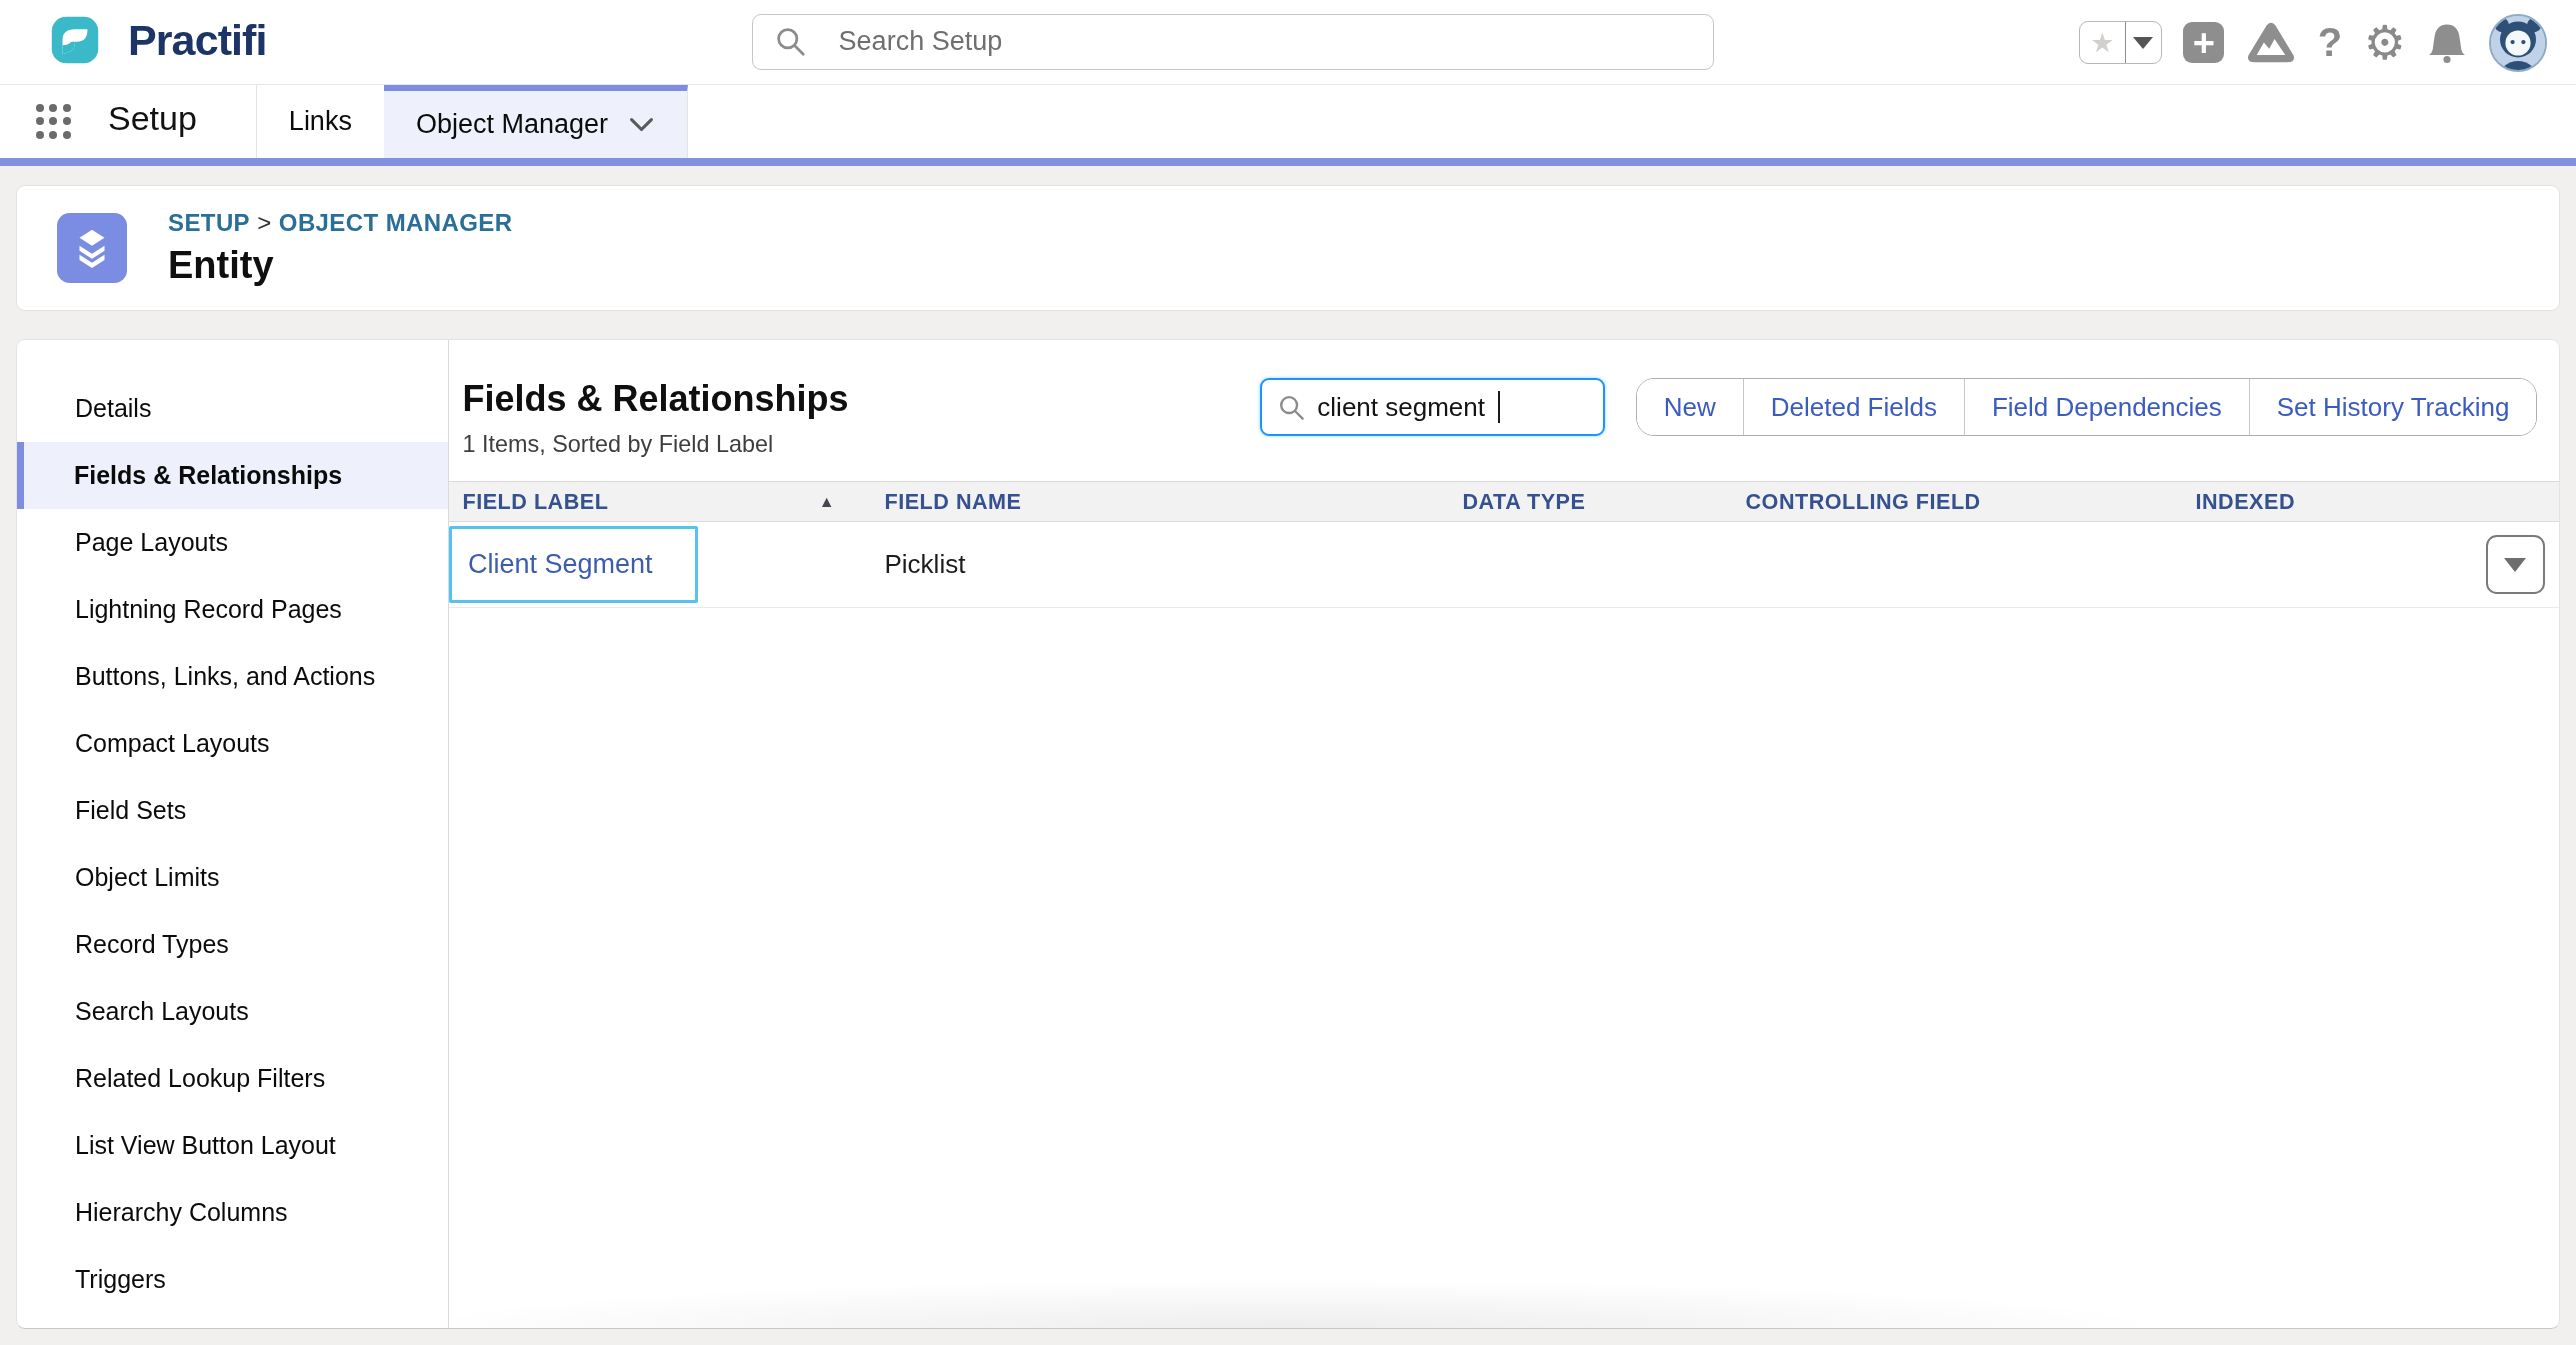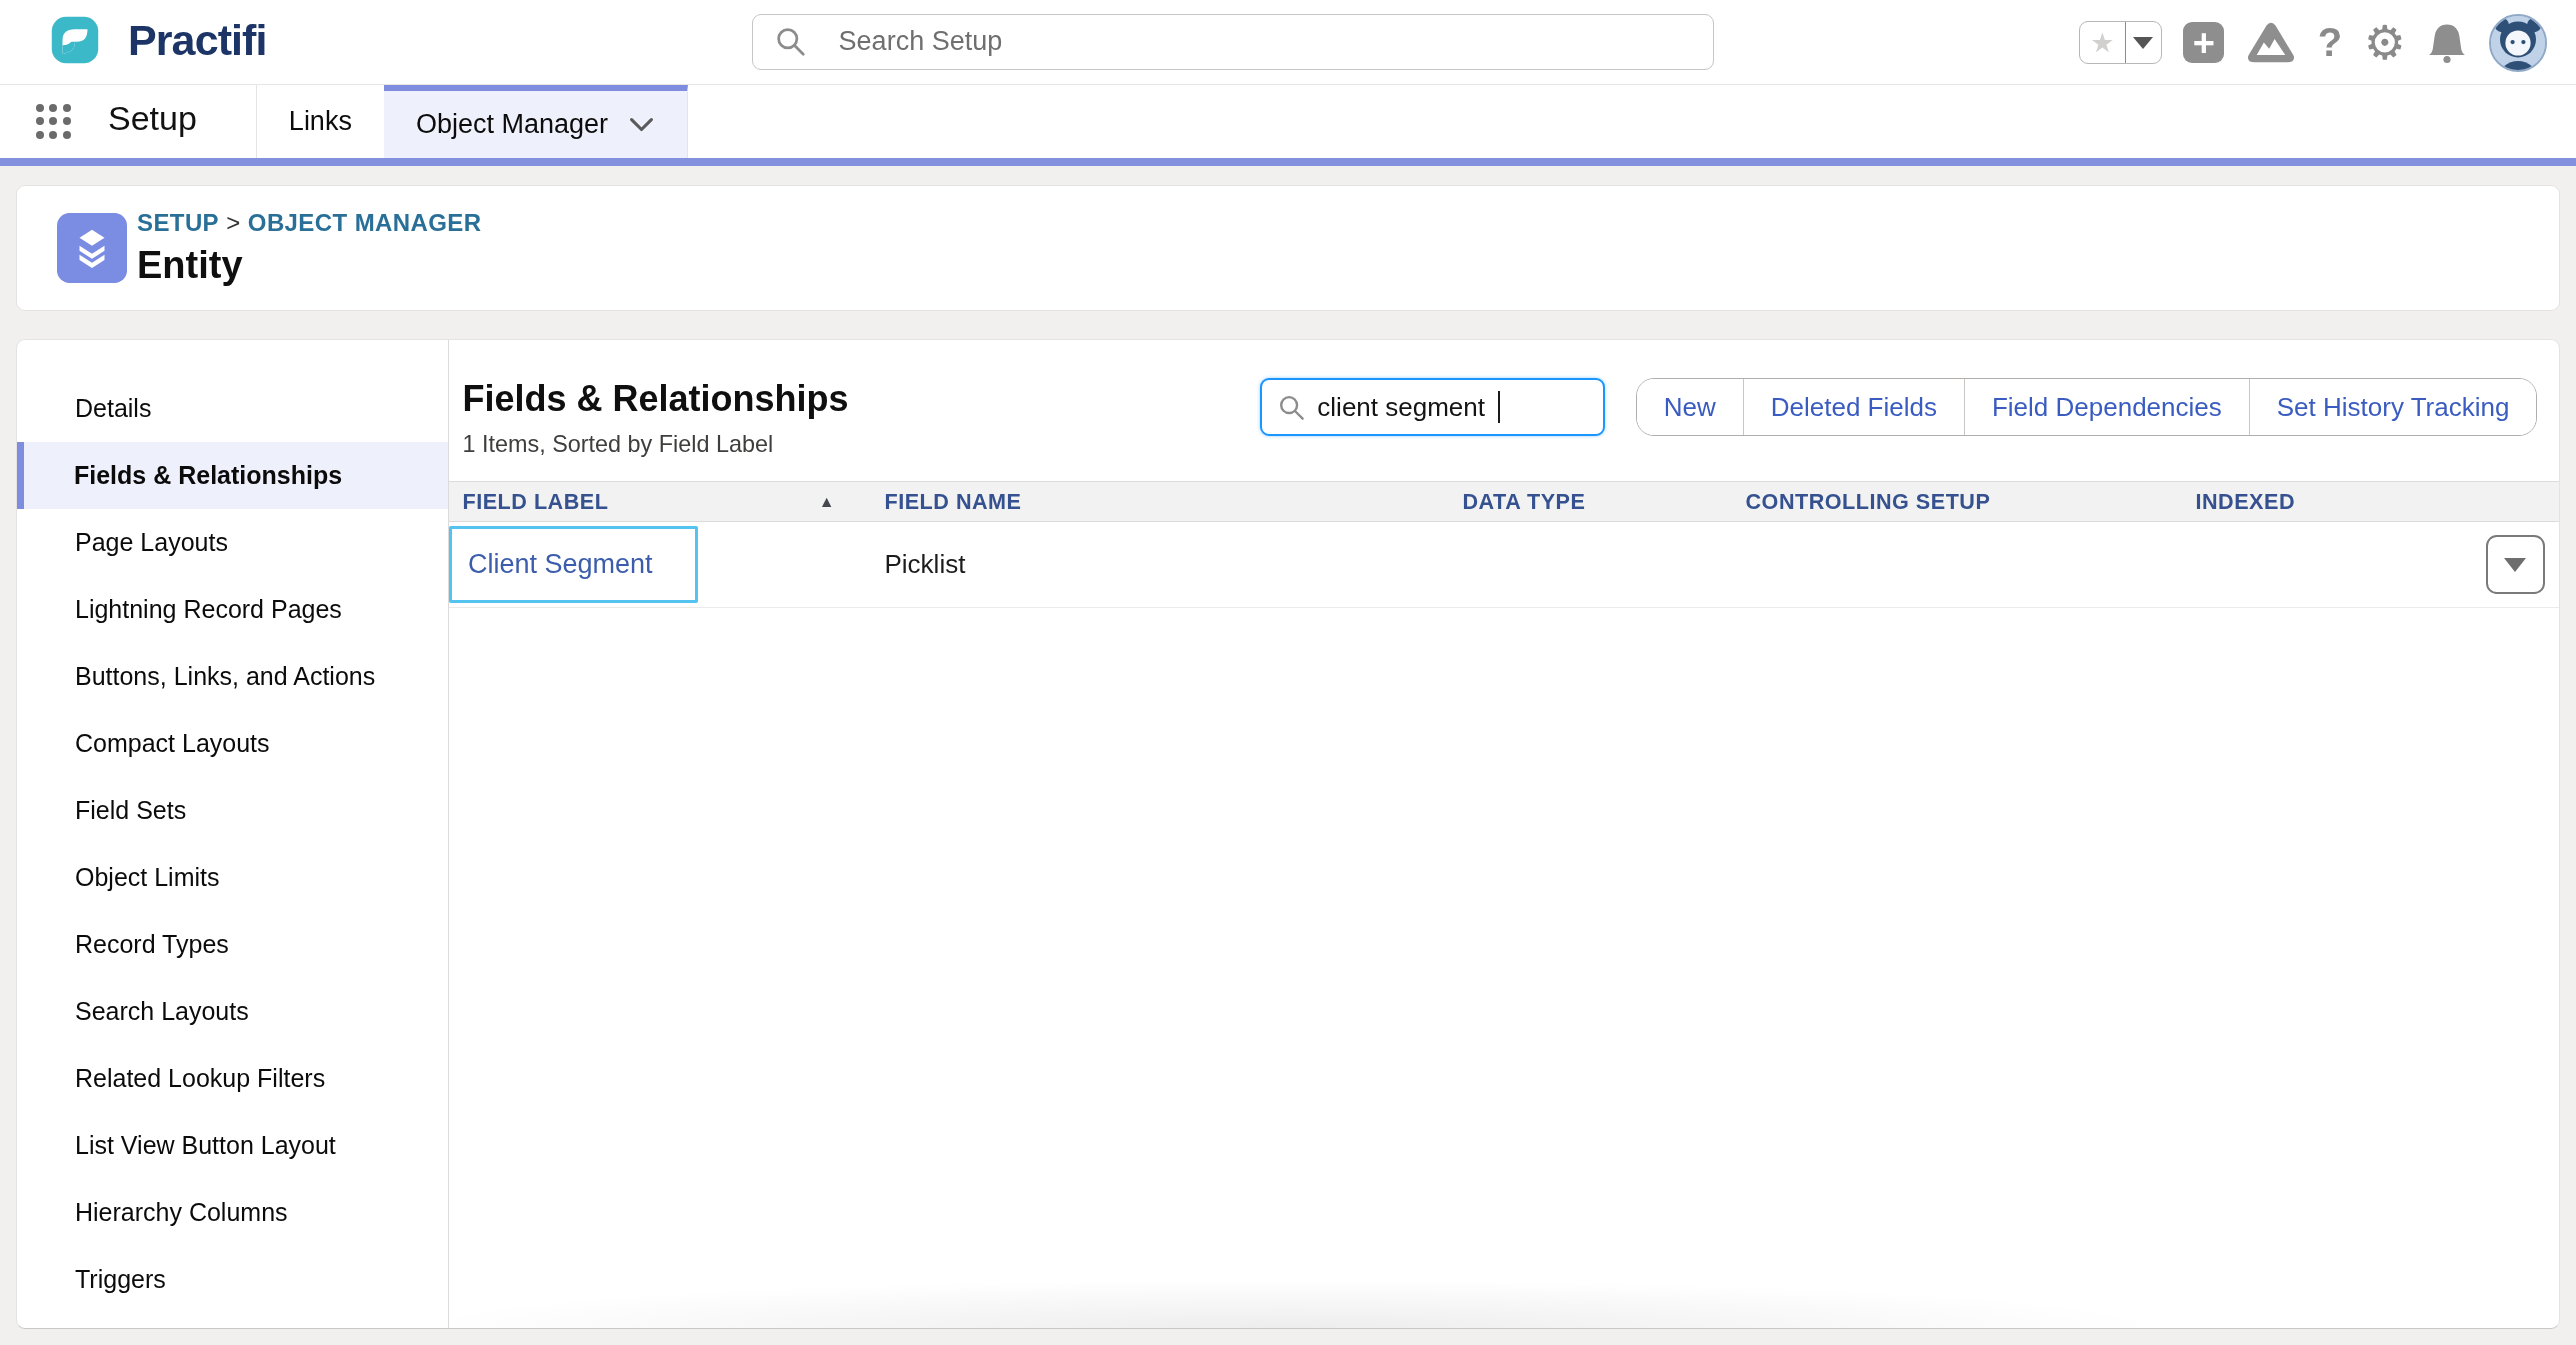--- a/index.html
+++ b/index.html
@@ -51,21 +51,21 @@
   .tab.home { border-left: 1.8px solid #e5e4e2; }
   .tab.active {
     background: #eef1fb; border-top: 6.3px solid #7f8de1; border-right: 1.8px solid #e5e4e2;
     padding-top: 0; gap: 20px;
   }
   .indigo-strip { height: 8px; background: #8290dd; }
 
   
   .card { background: #fff; border: 1.8px solid #e4e3e1; border-radius: 9px; margin: 0 16px; }
 
-  .page-head { margin-top: 19px; height: 126px; display: flex; align-items: center; padding-left: 40px; gap: 10px; }
+  .page-head { margin-top: 19px; height: 126px; display: flex; align-items: center; padding-left: 40px; gap: 41px; }
   .entity-icon { width: 70px; height: 70px; border-radius: 12.6px; background: #7b8ce3;
     display: flex; align-items: center; justify-content: center; }
   .crumb-line { font-size: 24px; font-weight: 600; letter-spacing: 0.4px; color: #2a6f97; margin-bottom: 6.3px; }
   .crumb-sep { color: #333; font-weight: 400; padding: 0 7.2px; }
   .page-title { font-size: 38px; font-weight: 800; color: #0f0f0f; }
 
   
   .main { margin-top: 28px; height: 990px; display: flex; overflow: hidden; position: relative;
     border-bottom-color: #c9c8c6; }
   .sidebar { width: 432px; border-right: 1.8px solid #dcdbd9; padding-top: 35px; flex: 0 0 432px; }
@@ -260,21 +260,21 @@
       </div>
     </div>
 
     <div class="table-head">
       <div class="c1">
         <span>FIELD LABEL</span>
         <span class="sort-arrow">▲</span>
       </div>
       <div class="c2">FIELD NAME</div>
       <div class="c3">DATA TYPE</div>
-      <div class="c4">CONTROLLING SETUP</div>
+      <div class="c4">CONTROLLING FIELD</div>
       <div class="c5">INDEXED</div>
     </div>
 
     <div class="trow">
       <div class="c1">
         <div class="hl-box">
           <a class="cell-link">Client Segment</a>
         </div>
       </div>
       <div class="c3">Picklist</div>

